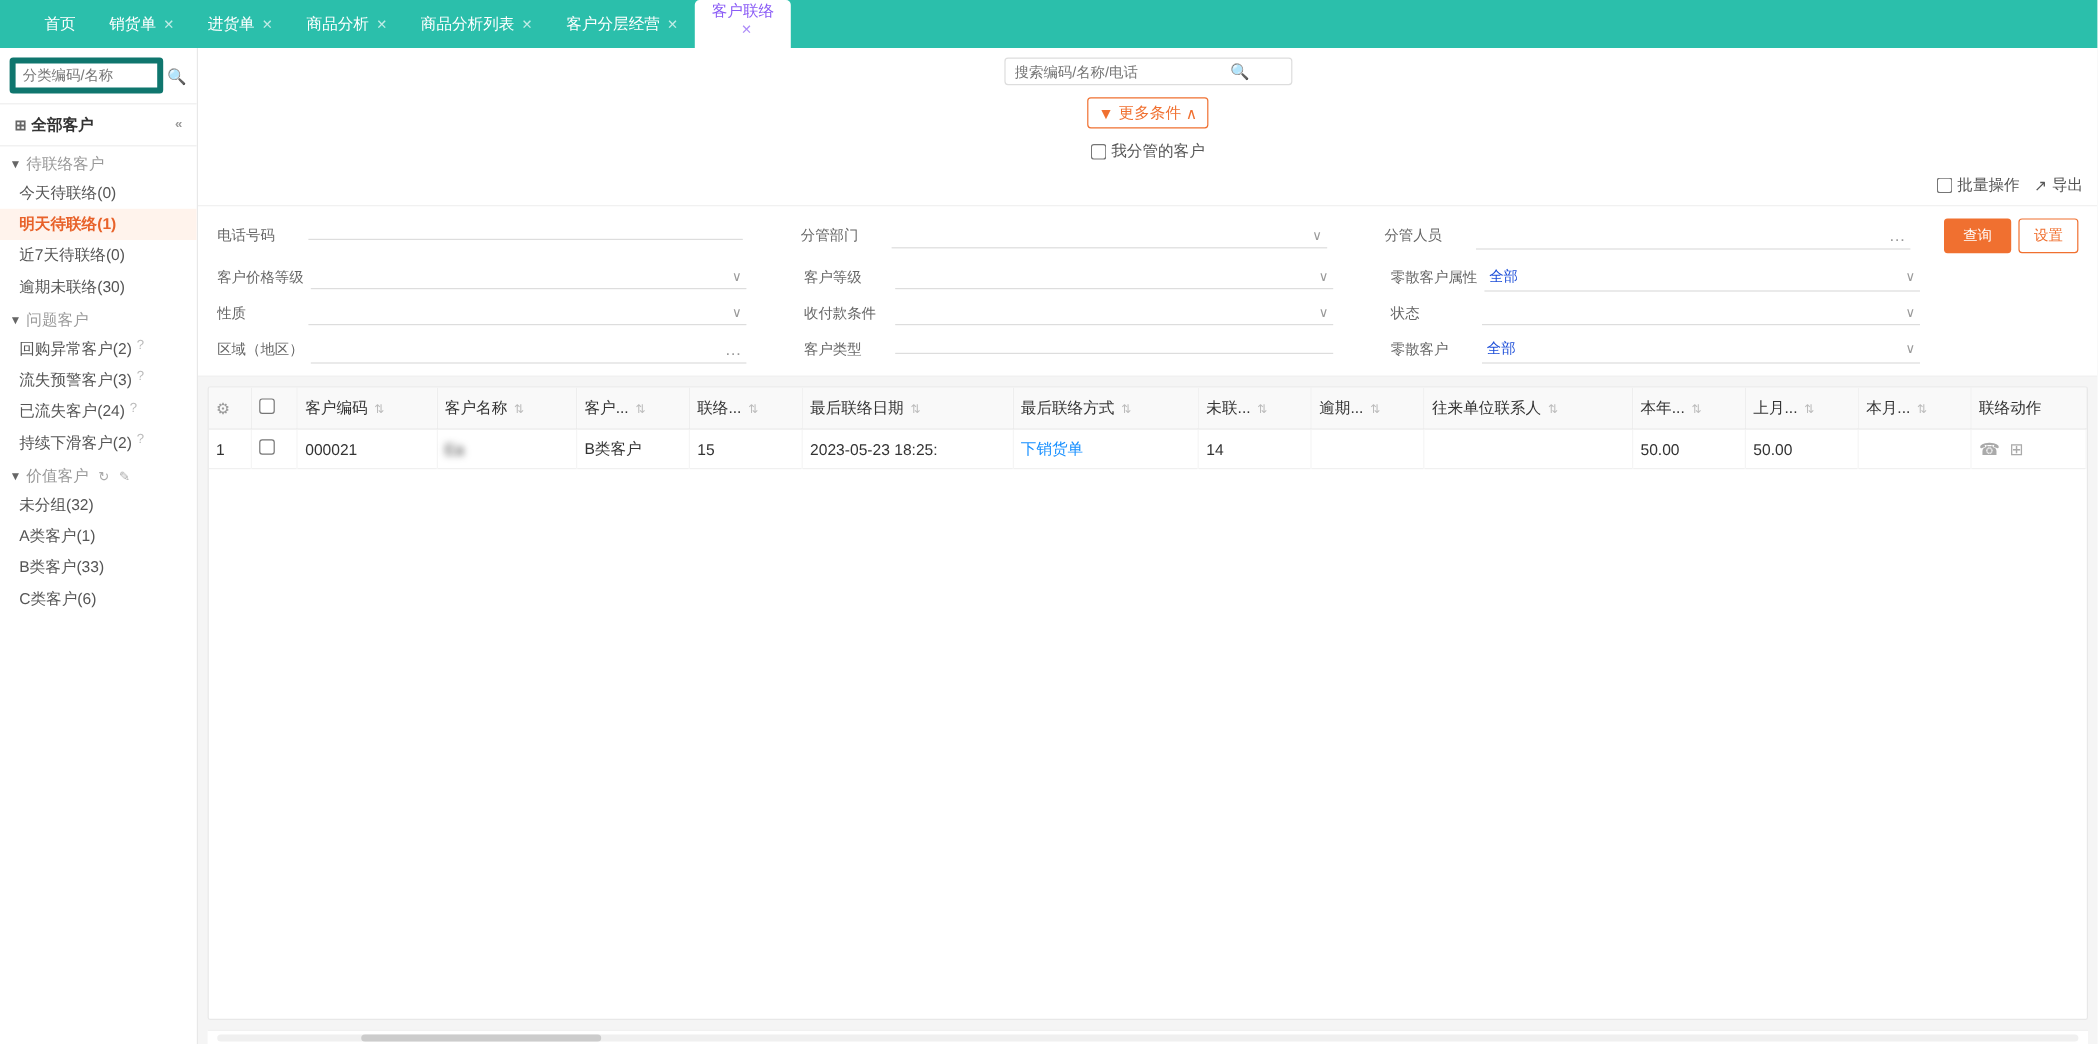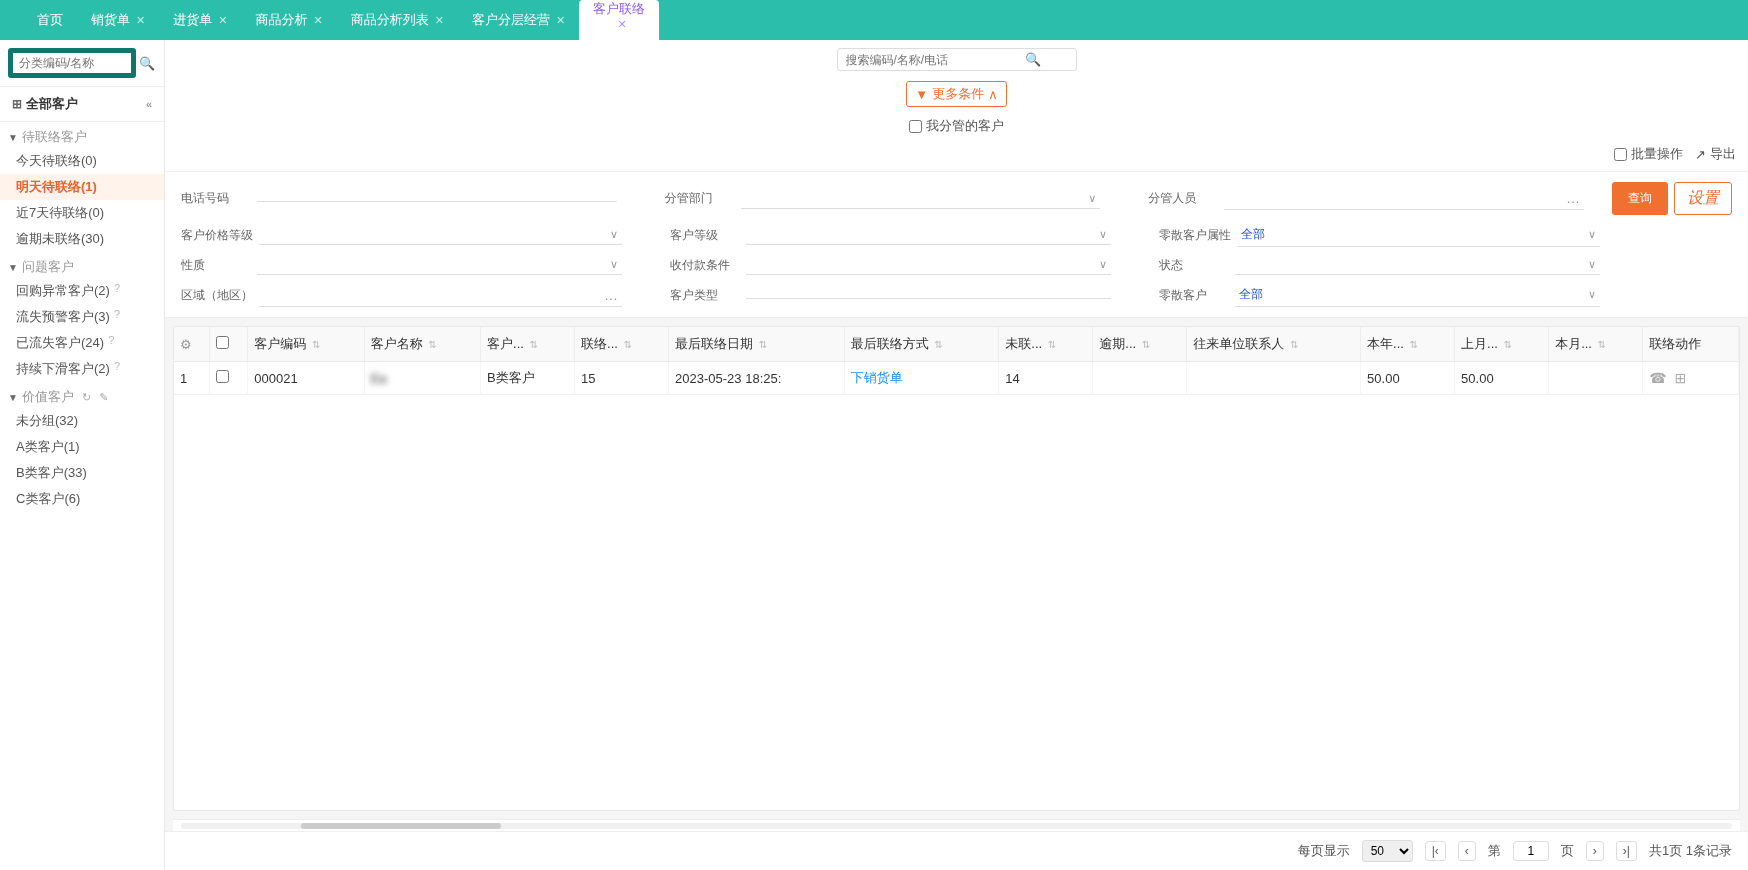--- a/index.html
+++ b/index.html
@@ -224,22 +224,21 @@
       cursor: pointer;
       font-size: 12px;
     }
     .settings-btn {
       background: #fff;
       color: #f07030;
       border: 1px solid #f07030;
       border-radius: 3px;
       padding: 5px 12px;
       cursor: pointer;
-      font-size: 16px;
-      font-style: italic;
+      font-size: 12px;
     }
 
     
     .table-wrap {
       flex: 1;
       overflow: auto;
       background: #fff;
       margin: 8px;
       border: 1px solid #e8e8e8;
       border-radius: 2px;
@@ -693,30 +692,14 @@
         </tbody>
       </table>
     </div>
 
     <div class="scrollbar-area">
       <div class="scroll-track">
         <div class="scroll-thumb"></div>
       </div>
     </div>
 
-    <div class="table-footer">
-      <span>每页显示</span>
-      <select class="page-size-select">
-        <option>50</option>
-        <option>100</option>
-        <option>200</option>
-      </select>
-      <button class="page-nav-btn">|‹</button>
-      <button class="page-nav-btn">‹</button>
-      <span>第</span>
-      <input type="text" class="page-input" value="1" style="">
-      <span>页</span>
-      <button class="page-nav-btn">›</button>
-      <button class="page-nav-btn">›|</button>
-      <span>共1页 1条记录</span>
-    </div>
   </div>
 </div>
 
 </body></html>

